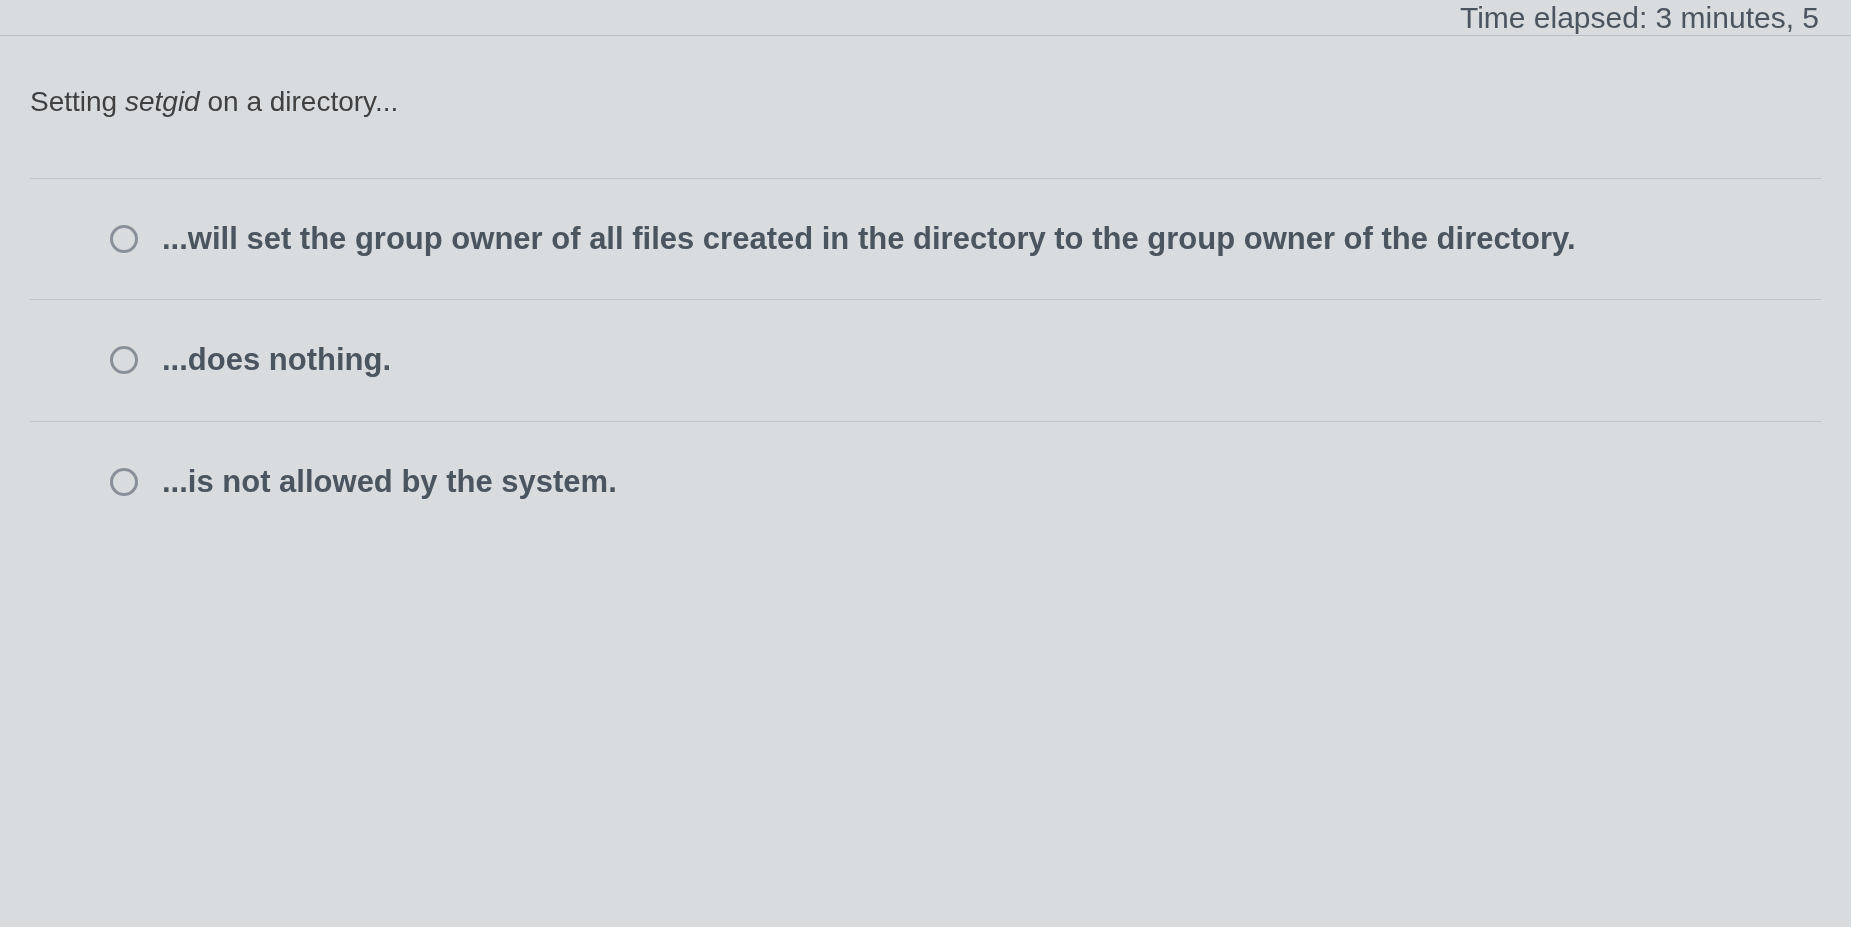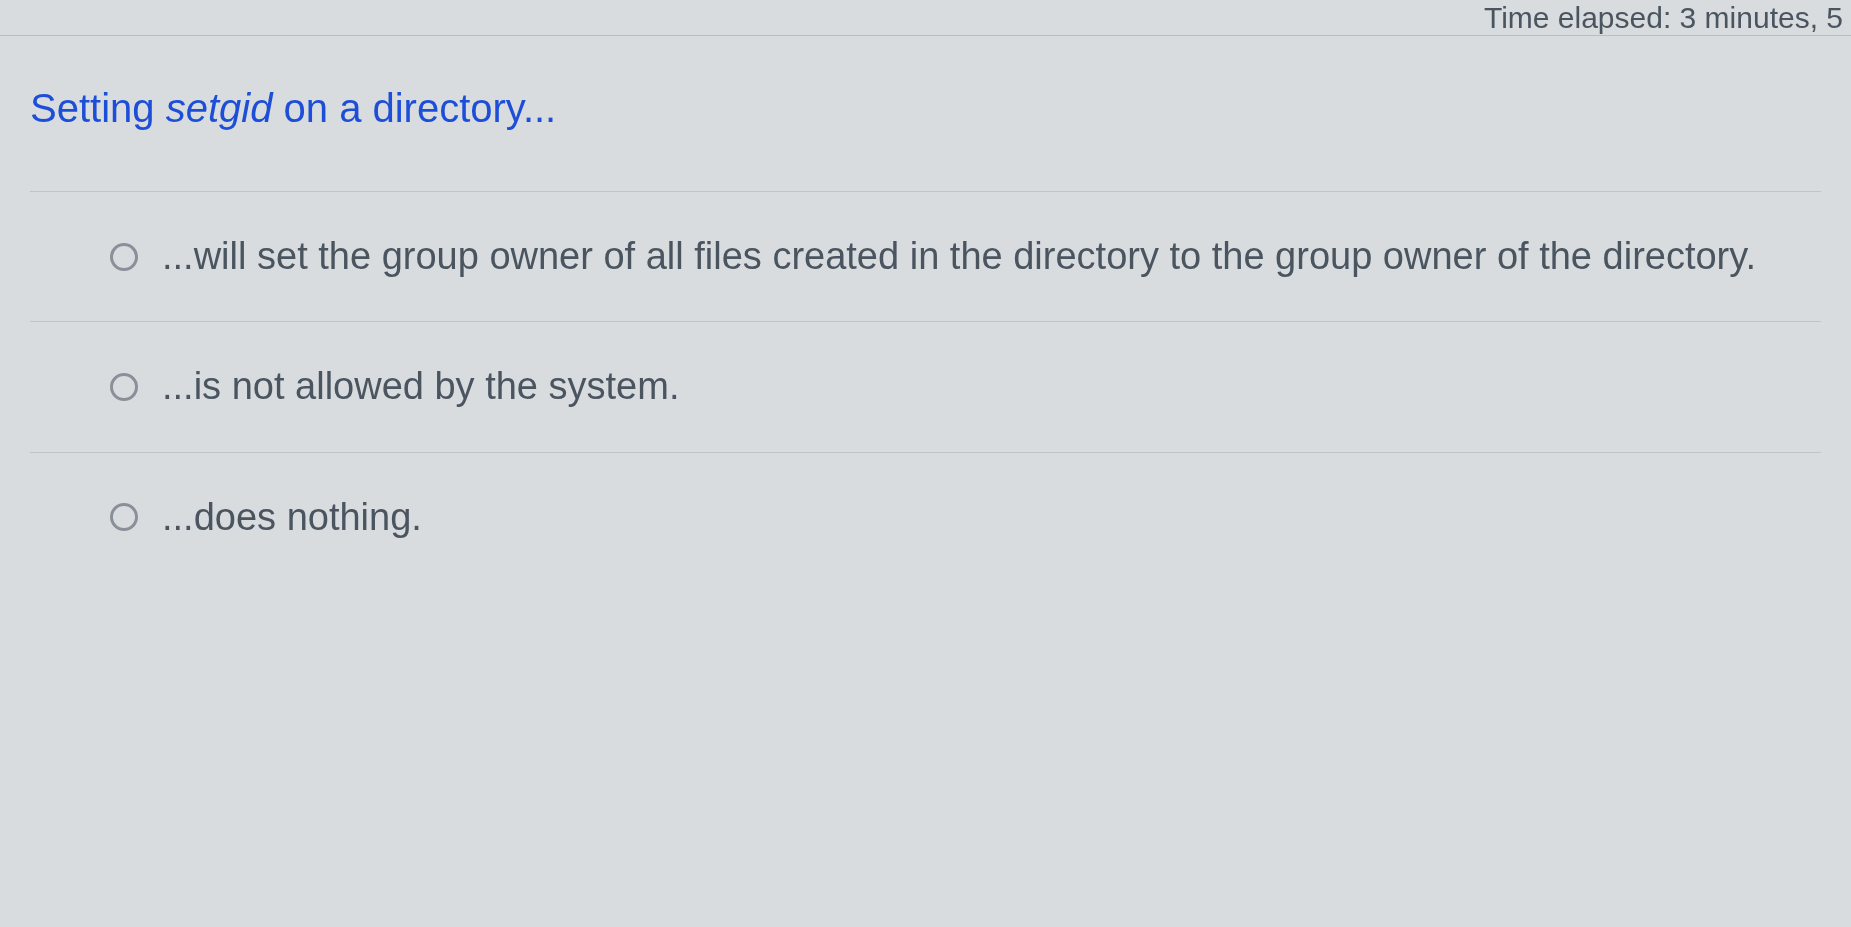--- a/index.html
+++ b/index.html
@@ -12,35 +12,35 @@
       background: #d8dcdf;
       width: 1851px;
       height: 927px;
       overflow: hidden;
       position: relative;
     }
     .header-bar {
       display: flex;
       justify-content: flex-end;
       align-items: center;
-      padding: 0 8px;
+      padding: 0 32px;
       height: 36px;
       font-size: 30px;
       color: #4a5560;
       border-bottom: 1px solid #b8bdc2;
     }
     .time-elapsed {
       white-space: nowrap;
     }
     .question-container {
       padding: 50px 30px 0 30px;
     }
     .question-text {
-      font-size: 40px;
-      color: #1d4ed8;
+      font-size: 28px;
+      color: #404040;
       font-weight: 400;
       padding-bottom: 60px;
     }
     .question-text em {
       font-style: italic;
     }
     .options-list {
       display: flex;
       flex-direction: column;
     }
@@ -54,23 +54,23 @@
     .radio-circle {
       width: 28px;
       height: 28px;
       border: 3px solid #8a9099;
       border-radius: 50%;
       flex-shrink: 0;
       margin-right: 24px;
       background: transparent;
     }
     .option-label {
-      font-size: 38px;
+      font-size: 31px;
       color: #4a5560;
-      font-weight: 400;
+      font-weight: 700;
       line-height: 1.3;
     }
   </style>
 </head>
 <body>
 
 <div class="header-bar">
   <span class="time-elapsed">Time elapsed: 3 minutes, 5</span>
 </div>
 
@@ -81,23 +81,23 @@
 
   <div class="options-list">
 
     <label class="option-row">
       <span class="radio-circle"></span>
       <span class="option-label">...will set the group owner of all files created in the directory to the group owner of the directory.</span>
     </label>
 
     <label class="option-row">
       <span class="radio-circle"></span>
-      <span class="option-label">...is not allowed by the system.</span>
+      <span class="option-label">...does nothing.</span>
     </label>
 
     <label class="option-row">
       <span class="radio-circle"></span>
-      <span class="option-label">...does nothing.</span>
+      <span class="option-label">...is not allowed by the system.</span>
     </label>
 
 
   </div>
 </div>
 
 </body></html>

